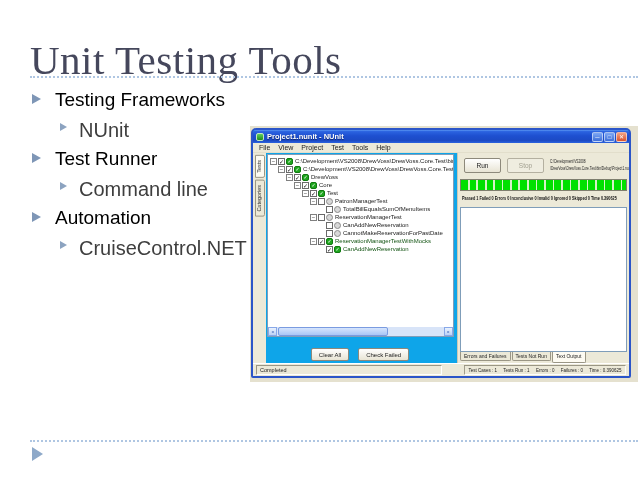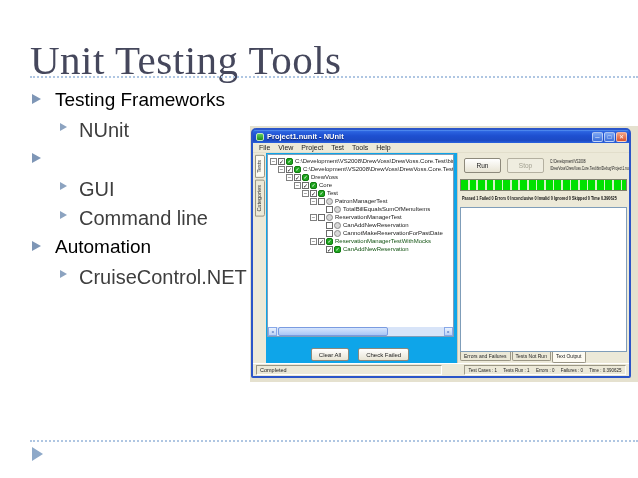--- a/index.html
+++ b/index.html
@@ -117,24 +117,21 @@
       <div class="b b-l1">
         <span class="tri"></span>
         <span class="btxt">Testing Frameworks</span>
       </div>
       <div class="b b-l2">
         <span class="tri"></span>
         <span class="btxt">NUnit</span>
       </div>
       <div class="b b-l1">
         <span class="tri"></span>
-      </div>
-      <div class="b b-l2">
-        <span class="tri"></span>
-        <span class="btxt">GUI</span>
+        <span class="btxt">Test Runner</span>
       </div>
       <div class="b b-l2">
         <span class="tri"></span>
         <span class="btxt">Command line</span>
       </div>
       <div class="b b-l1">
         <span class="tri"></span>
         <span class="btxt">Automation</span>
       </div>
       <div class="b b-l2">

